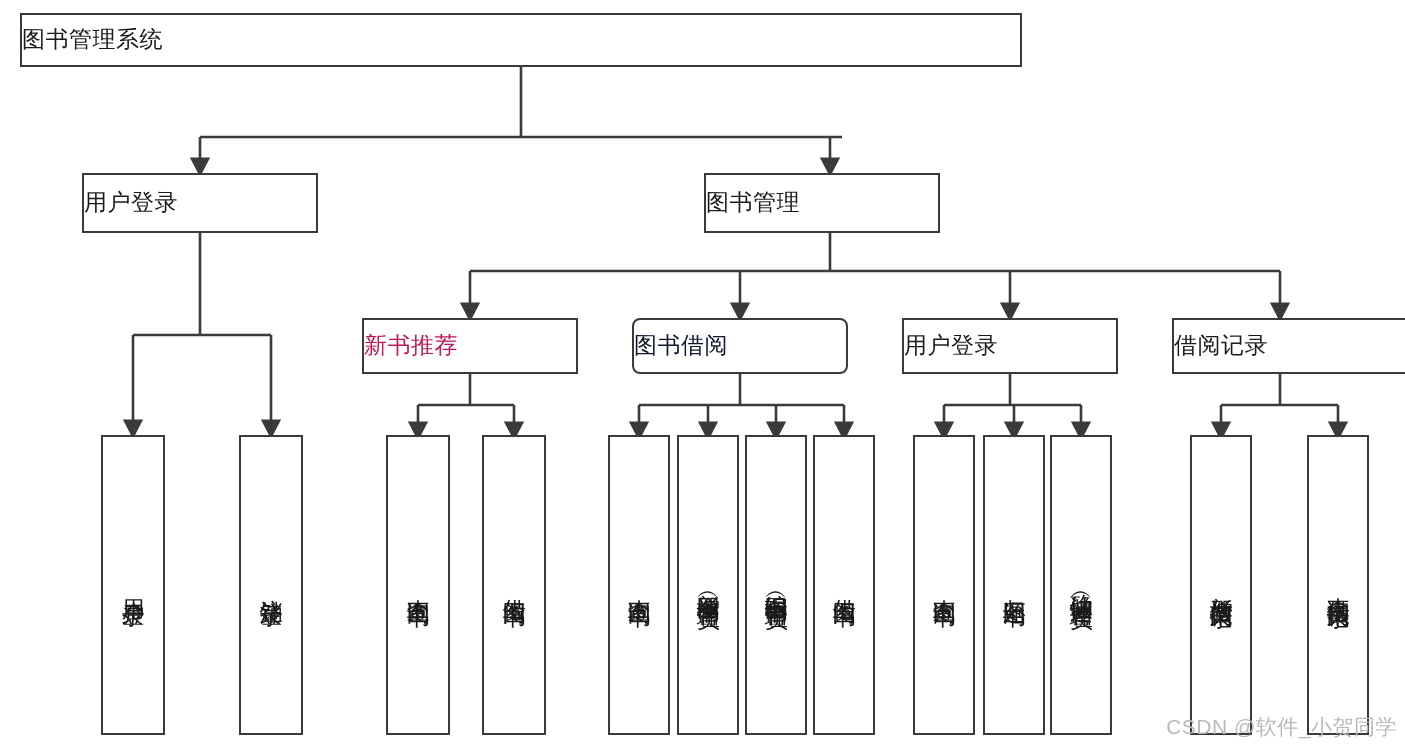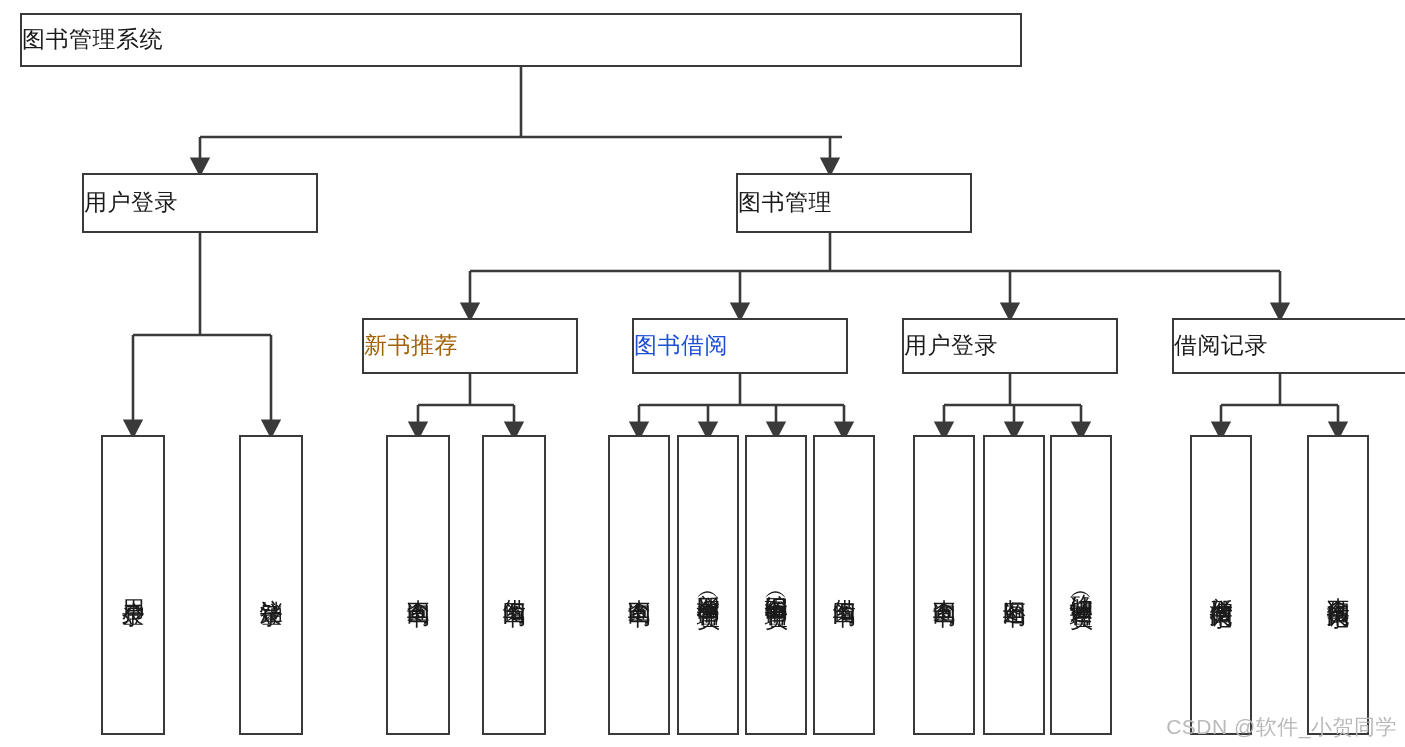--- a/index.html
+++ b/index.html
@@ -137,28 +137,28 @@
     </g>
   </svg>
 
   <div class="node-box node-h" style="left: 20px; top: 13px; width: 1002px; height: 54px; border-color: rgb(58, 58, 58); background: rgb(255, 255, 255); color: rgb(26, 26, 26);">
     <span class="node-label">图书管理系统</span>
   </div>
 
   <div class="node-box node-h" style="left: 82px; top: 173px; width: 236px; height: 60px; border-color: rgb(58, 58, 58); background: rgb(255, 255, 255); color: rgb(26, 26, 26);">
     <span class="node-label">用户登录</span>
   </div>
-  <div class="node-box node-h" style="left: 736px; top: 173px; width: 236px; height: 60px; border-color: rgb(58, 58, 58); background: rgb(255, 255, 255); color: rgb(26, 26, 26);">
+  <div class="node-box node-h" style="left: 704px; top: 173px; width: 236px; height: 60px; border-color: rgb(58, 58, 58); background: rgb(255, 255, 255); color: rgb(26, 26, 26);">
     <span class="node-label">图书管理</span>
   </div>
 
-  <div class="node-box node-h" style="left: 362px; top: 318px; width: 216px; height: 56px; border-color: rgb(58, 58, 58); background: rgb(255, 255, 255); color: #a16207;">
+  <div class="node-box node-h" style="left: 362px; top: 318px; width: 216px; height: 56px; border-color: rgb(58, 58, 58); background: rgb(255, 255, 255); color: #be185d;">
     <span class="node-label">新书推荐</span>
   </div>
-  <div class="node-box node-h" style="left: 632px; top: 318px; width: 216px; height: 56px; border-color: rgb(58, 58, 58); background: rgb(255, 255, 255); color: #1d4ed8;">
+  <div class="node-box node-h" style="left: 632px; top: 318px; width: 216px; height: 56px; border-color: rgb(58, 58, 58); background: rgb(255, 255, 255); color: #0f172a; border-radius: 8px;">
     <span class="node-label">图书借阅</span>
   </div>
   <div class="node-box node-h" style="left: 902px; top: 318px; width: 216px; height: 56px; border-color: rgb(58, 58, 58); background: rgb(255, 255, 255); color: rgb(26, 26, 26);">
     <span class="node-label">用户登录</span>
   </div>
   <div class="node-box node-h" style="left: 1172px; top: 318px; width: 254px; height: 56px; border-color: rgb(58, 58, 58); background: rgb(255, 255, 255); color: rgb(26, 26, 26);">
     <span class="node-label">借阅记录</span>
   </div>
 
   <div class="node-box node-v" style="left: 101px; top: 435px; width: 64px; height: 300px; border-color: rgb(58, 58, 58); background: rgb(255, 255, 255); color: rgb(26, 26, 26);">

